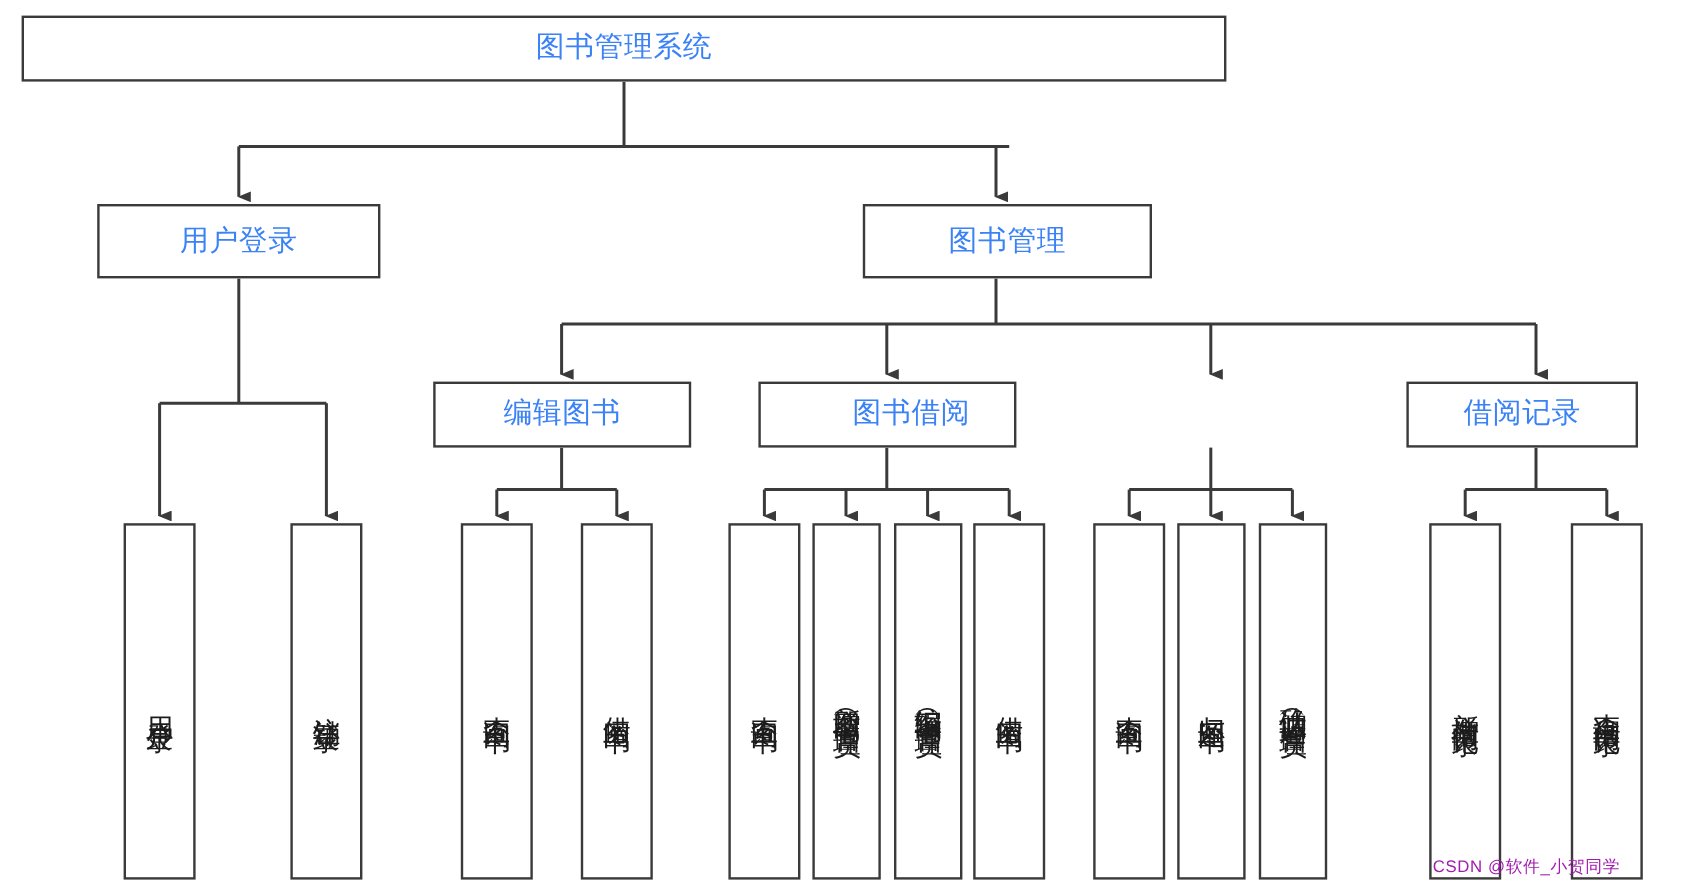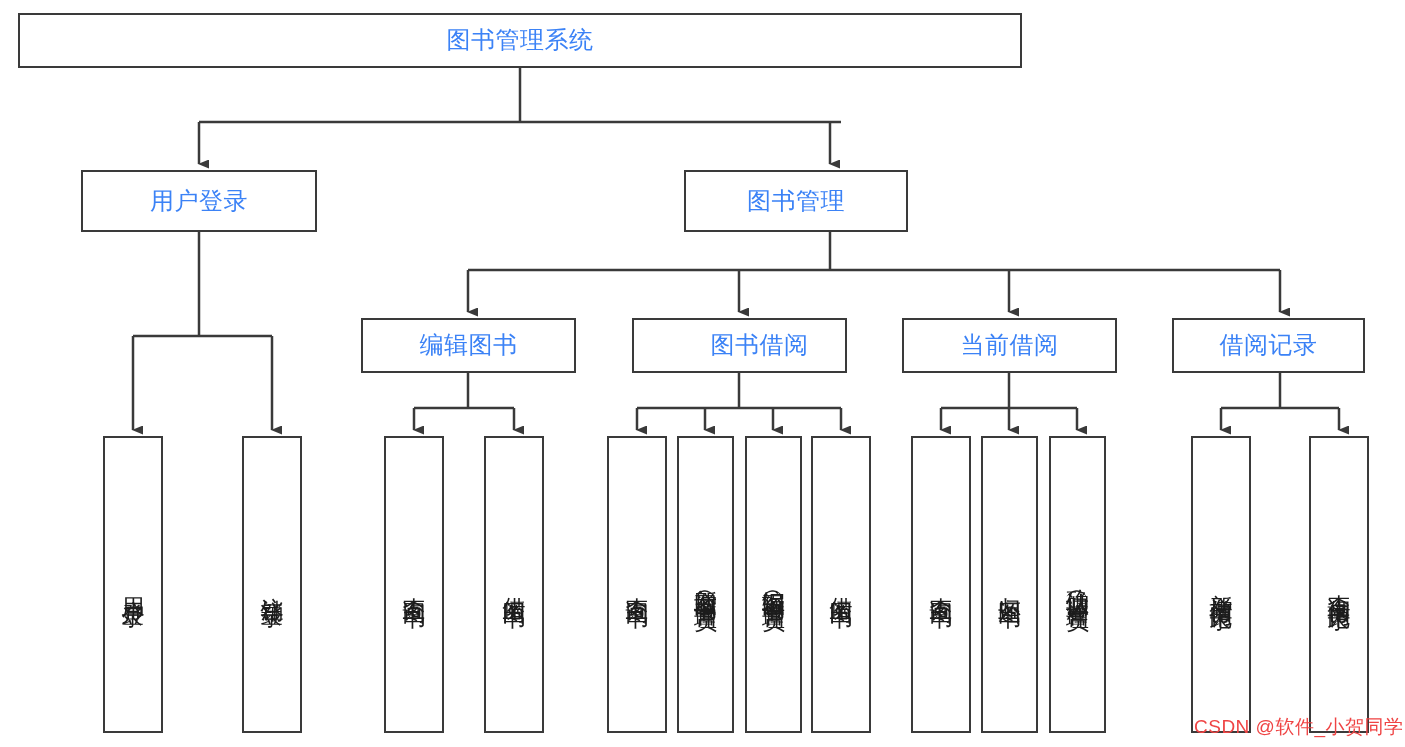--- a/index.html
+++ b/index.html
@@ -49,22 +49,22 @@
     color: #1c1c1c;
     line-height: 1.18;
     writing-mode: vertical-rl;
     text-orientation: upright;
     letter-spacing: 3px;
     white-space: nowrap;
     -webkit-writing-mode: vertical-rl;
   }
   .watermark {
     position: absolute;
-    font-size: 19px;
-    color: #ef4444;
+    font-size: 14px;
+    color: #a21caf;
     white-space: nowrap;
     letter-spacing: 0.5px;
   }
 </style>
 </head>
 <body>
 
 <div id="diagram-root">
 
   <svg class="connector-layer" viewBox="0 0 1405 747" xmlns="http://www.w3.org/2000/svg">
@@ -130,35 +130,32 @@
   </svg>
 
   <div class="node-box" style="left:18px; top:13px; width:1004px; height:55px;">
     <span class="node-label-h">图书管理系统</span>
   </div>
 
   <div class="node-box" style="left:81px; top:170px; width:236px; height:62px;">
     <span class="node-label-h">用户登录</span>
   </div>
 
-  <div class="node-box" style="left:684px; top:170px; width:224px; height:62px;">
+  <div class="node-box" style="left:719px; top:170px; width:241px; height:62px;">
     <span class="node-label-h">图书管理</span>
   </div>
 
   <div class="node-box" style="left:361px; top:318px; width:215px; height:55px;">
     <span class="node-label-h">编辑图书</span>
   </div>
 
   <div class="node-box" style="left:632px; top:318px; width:215px; height:55px;padding-left:40px;">
     <span class="node-label-h">图书借阅</span>
   </div>
 
-  <div class="node-box" style="left:902px; top:318px; width:215px; height:55px;">
-    <span class="node-label-h">当前借阅</span>
-  </div>
 
   <div class="node-box" style="left:1172px; top:318px; width:193px; height:55px;">
     <span class="node-label-h">借阅记录</span>
   </div>
 
   <div class="node-box" style="left:103px; top:436px; width:60px; height:297px;">
     <span class="node-label-v">用户登录</span>
   </div>
 
   <div class="node-box" style="left:242px; top:436px; width:60px; height:297px;">

